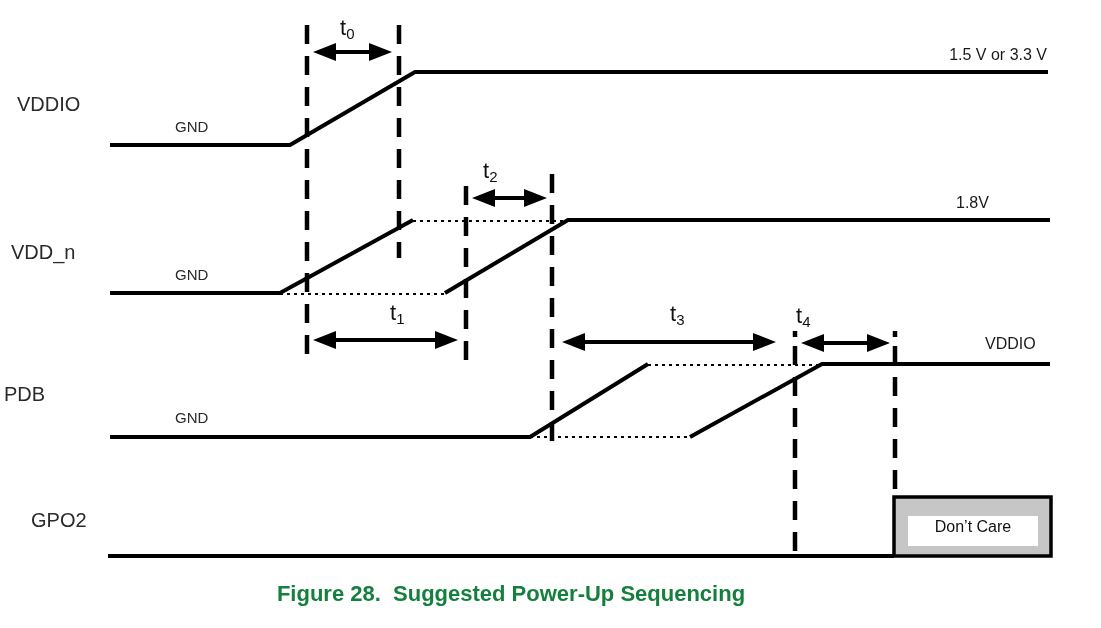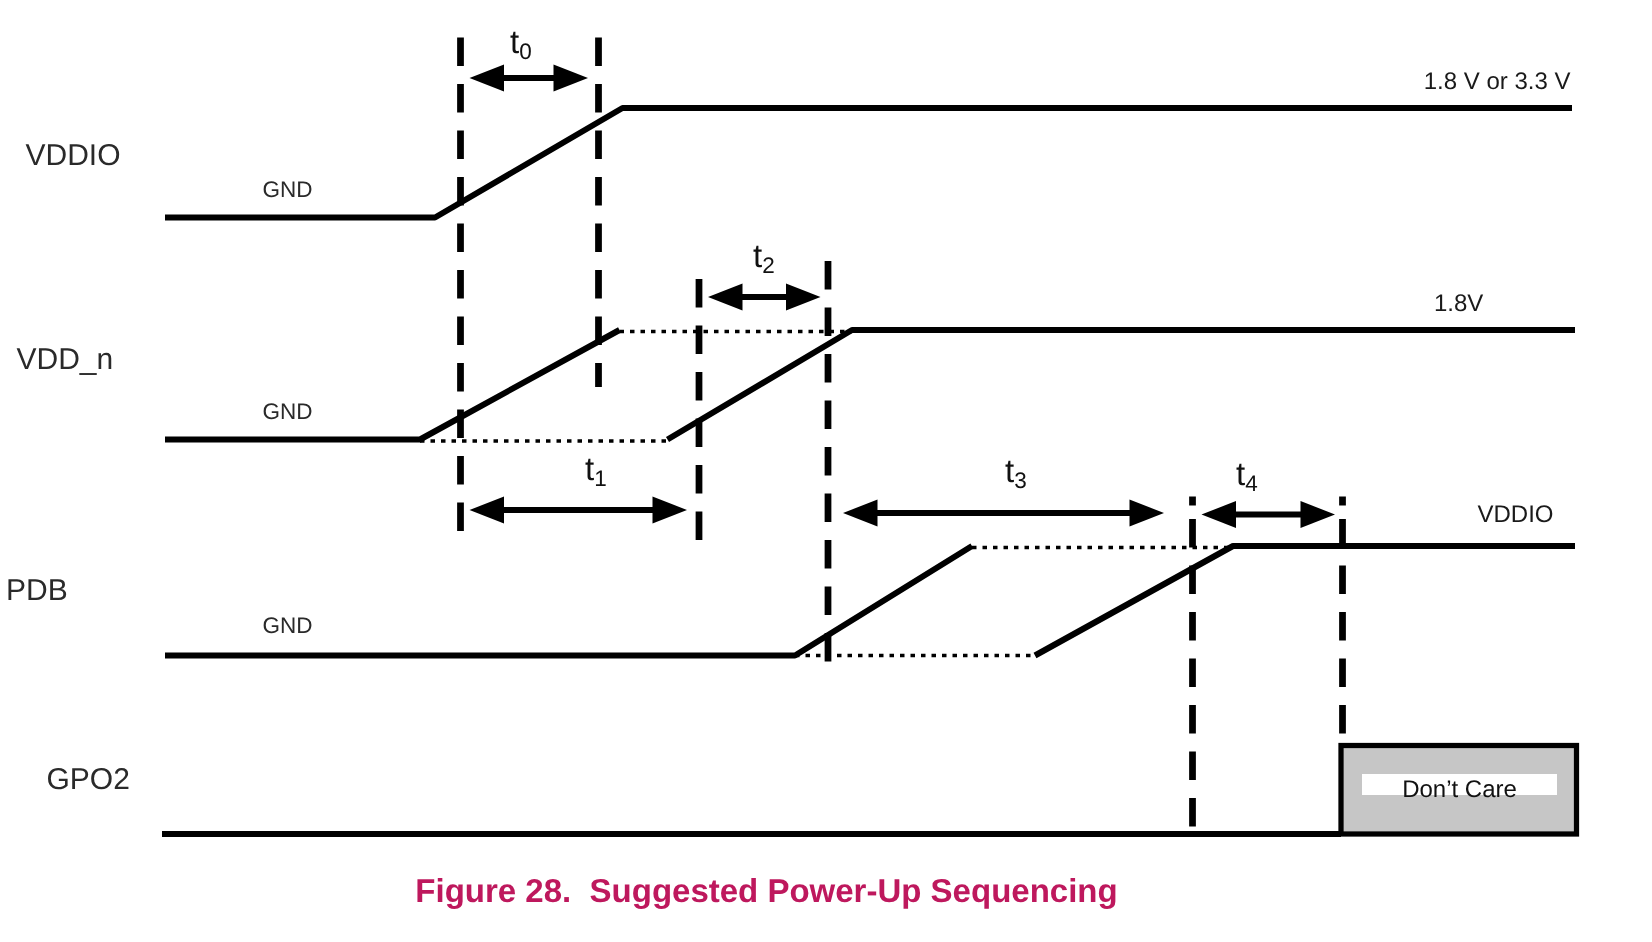--- a/index.html
+++ b/index.html
@@ -8,26 +8,26 @@
     font-family:"Liberation Sans", sans-serif;color:#1a1a1a;overflow:hidden;
   }
   .stage svg{position:absolute;left:0;top:0;}
   .lbl{position:absolute;white-space:pre;line-height:1.05;}
   .sig{font-size:20px;color:#2a2a2a;}
   .gnd{font-size:15px;color:#2a2a2a;}
   .lvl{font-size:16px;color:#1a1a1a;}
   .tlab{font-size:22px;color:#111;text-align:center;}
   .tlab sub{font-size:15px;vertical-align:-4px;}
   .dclab{
-    position:absolute;left:908px;top:516px;width:130px;height:14px;
+    position:absolute;left:908px;top:516px;width:130px;height:30px;
     background:#ffffff;text-align:center;line-height:22px;font-size:16px;color:#111;
   }
   .caption{
     position:absolute;left:0;top:581px;width:1022px;text-align:center;
-    font-size:22px;font-weight:bold;color:#be185d;white-space:pre;
+    font-size:22px;font-weight:bold;color:#15803d;white-space:pre;
   }
 </style>
 </head>
 <body>
 
 <div class="stage">
 
   <svg width="1101" height="628" viewBox="0 0 1101 628">
 
     <path d="M110 145 H290 L415 72 H1048" fill="none" stroke="#000" stroke-width="4" stroke-linejoin="round"></path>
@@ -77,35 +77,35 @@
     <g>
       <path d="M820 343 H871" stroke="#000" stroke-width="4"></path>
       <polygon points="801,343 824,334 824,352" fill="#000"></polygon>
       <polygon points="890,343 867,334 867,352" fill="#000"></polygon>
     </g>
 
     <rect x="894" y="497" width="157" height="59" fill="#c6c6c6" stroke="#000" stroke-width="3.5"></rect>
   </svg>
 
   <div class="lbl sig" style="left:17px;top:94px">VDDIO</div>
-  <div class="lbl sig" style="left:11px;top:230px">VDD_n</div>
+  <div class="lbl sig" style="left:11px;top:242px">VDD_n</div>
   <div class="lbl sig" style="left:4px;top:384px">PDB</div>
   <div class="lbl sig" style="left:31px;top:510px">GPO2</div>
 
   <div class="lbl gnd" style="left:175px;top:119px">GND</div>
   <div class="lbl gnd" style="left:175px;top:267px">GND</div>
   <div class="lbl gnd" style="left:175px;top:410px">GND</div>
 
-  <div class="lbl lvl" style="left:905px;top:47px;width:142px;text-align:right">1.8 V or 3.3 V</div>
+  <div class="lbl lvl" style="left:905px;top:47px;width:142px;text-align:right">1.5 V or 3.3 V</div>
   <div class="lbl lvl" style="left:956px;top:195px">1.8V</div>
   <div class="lbl lvl" style="left:985px;top:336px">VDDIO</div>
 
   <div class="lbl tlab" style="left:340px;top:16px"><span>t</span><sub>0</sub></div>
   <div class="lbl tlab" style="left:390px;top:301px"><span>t</span><sub>1</sub></div>
-  <div class="lbl tlab" style="left:502px;top:159px"><span>t</span><sub>2</sub></div>
+  <div class="lbl tlab" style="left:483px;top:159px"><span>t</span><sub>2</sub></div>
   <div class="lbl tlab" style="left:670px;top:302px"><span>t</span><sub>3</sub></div>
-  <div class="lbl tlab" style="left:824px;top:304px"><span>t</span><sub>4</sub></div>
+  <div class="lbl tlab" style="left:796px;top:304px"><span>t</span><sub>4</sub></div>
 
   <div class="dclab">Don’t Care</div>
 
   <div class="caption">Figure 28.  Suggested Power-Up Sequencing</div>
 
 </div>
 
 </body></html>

